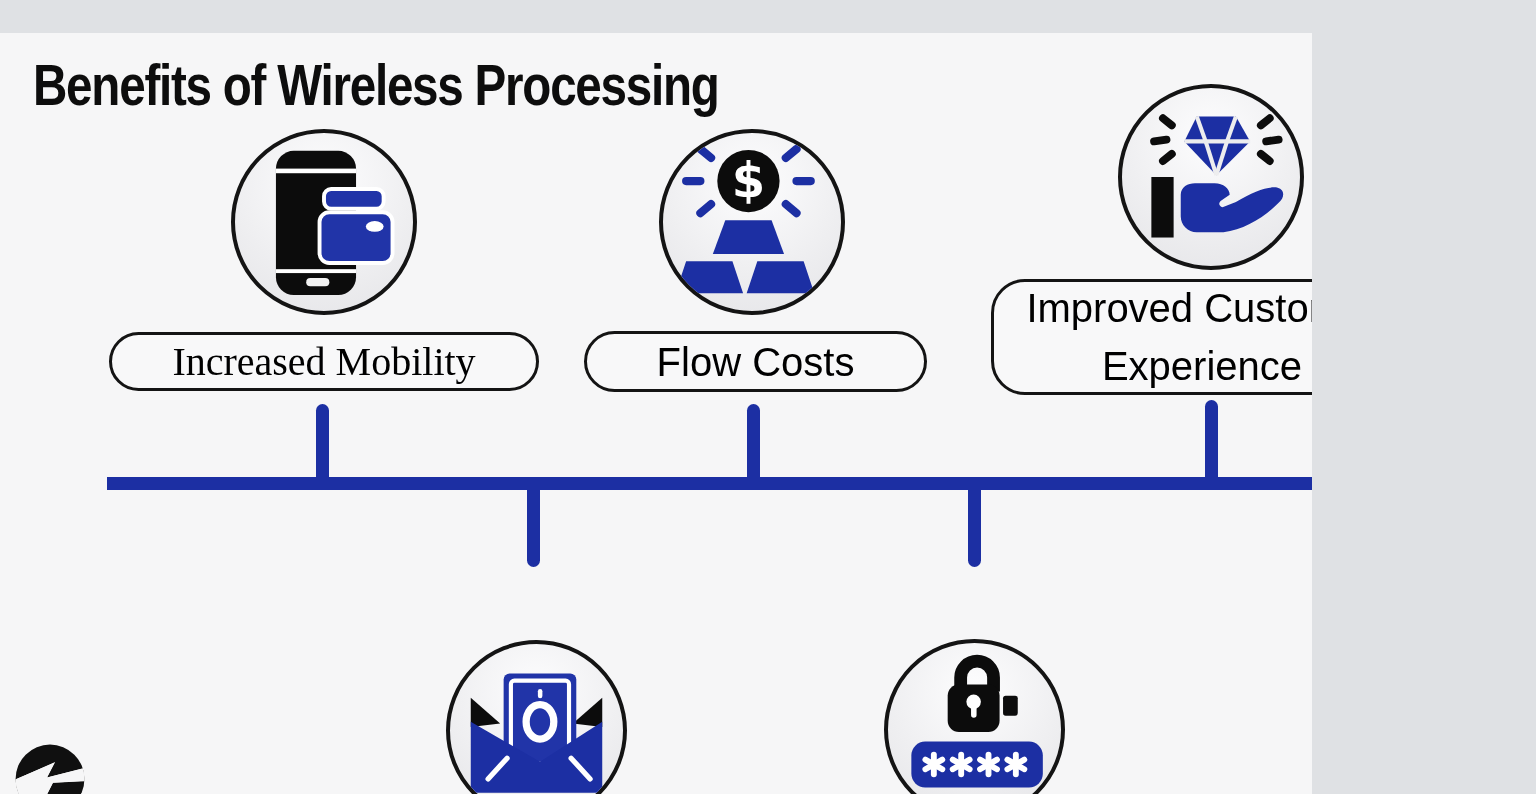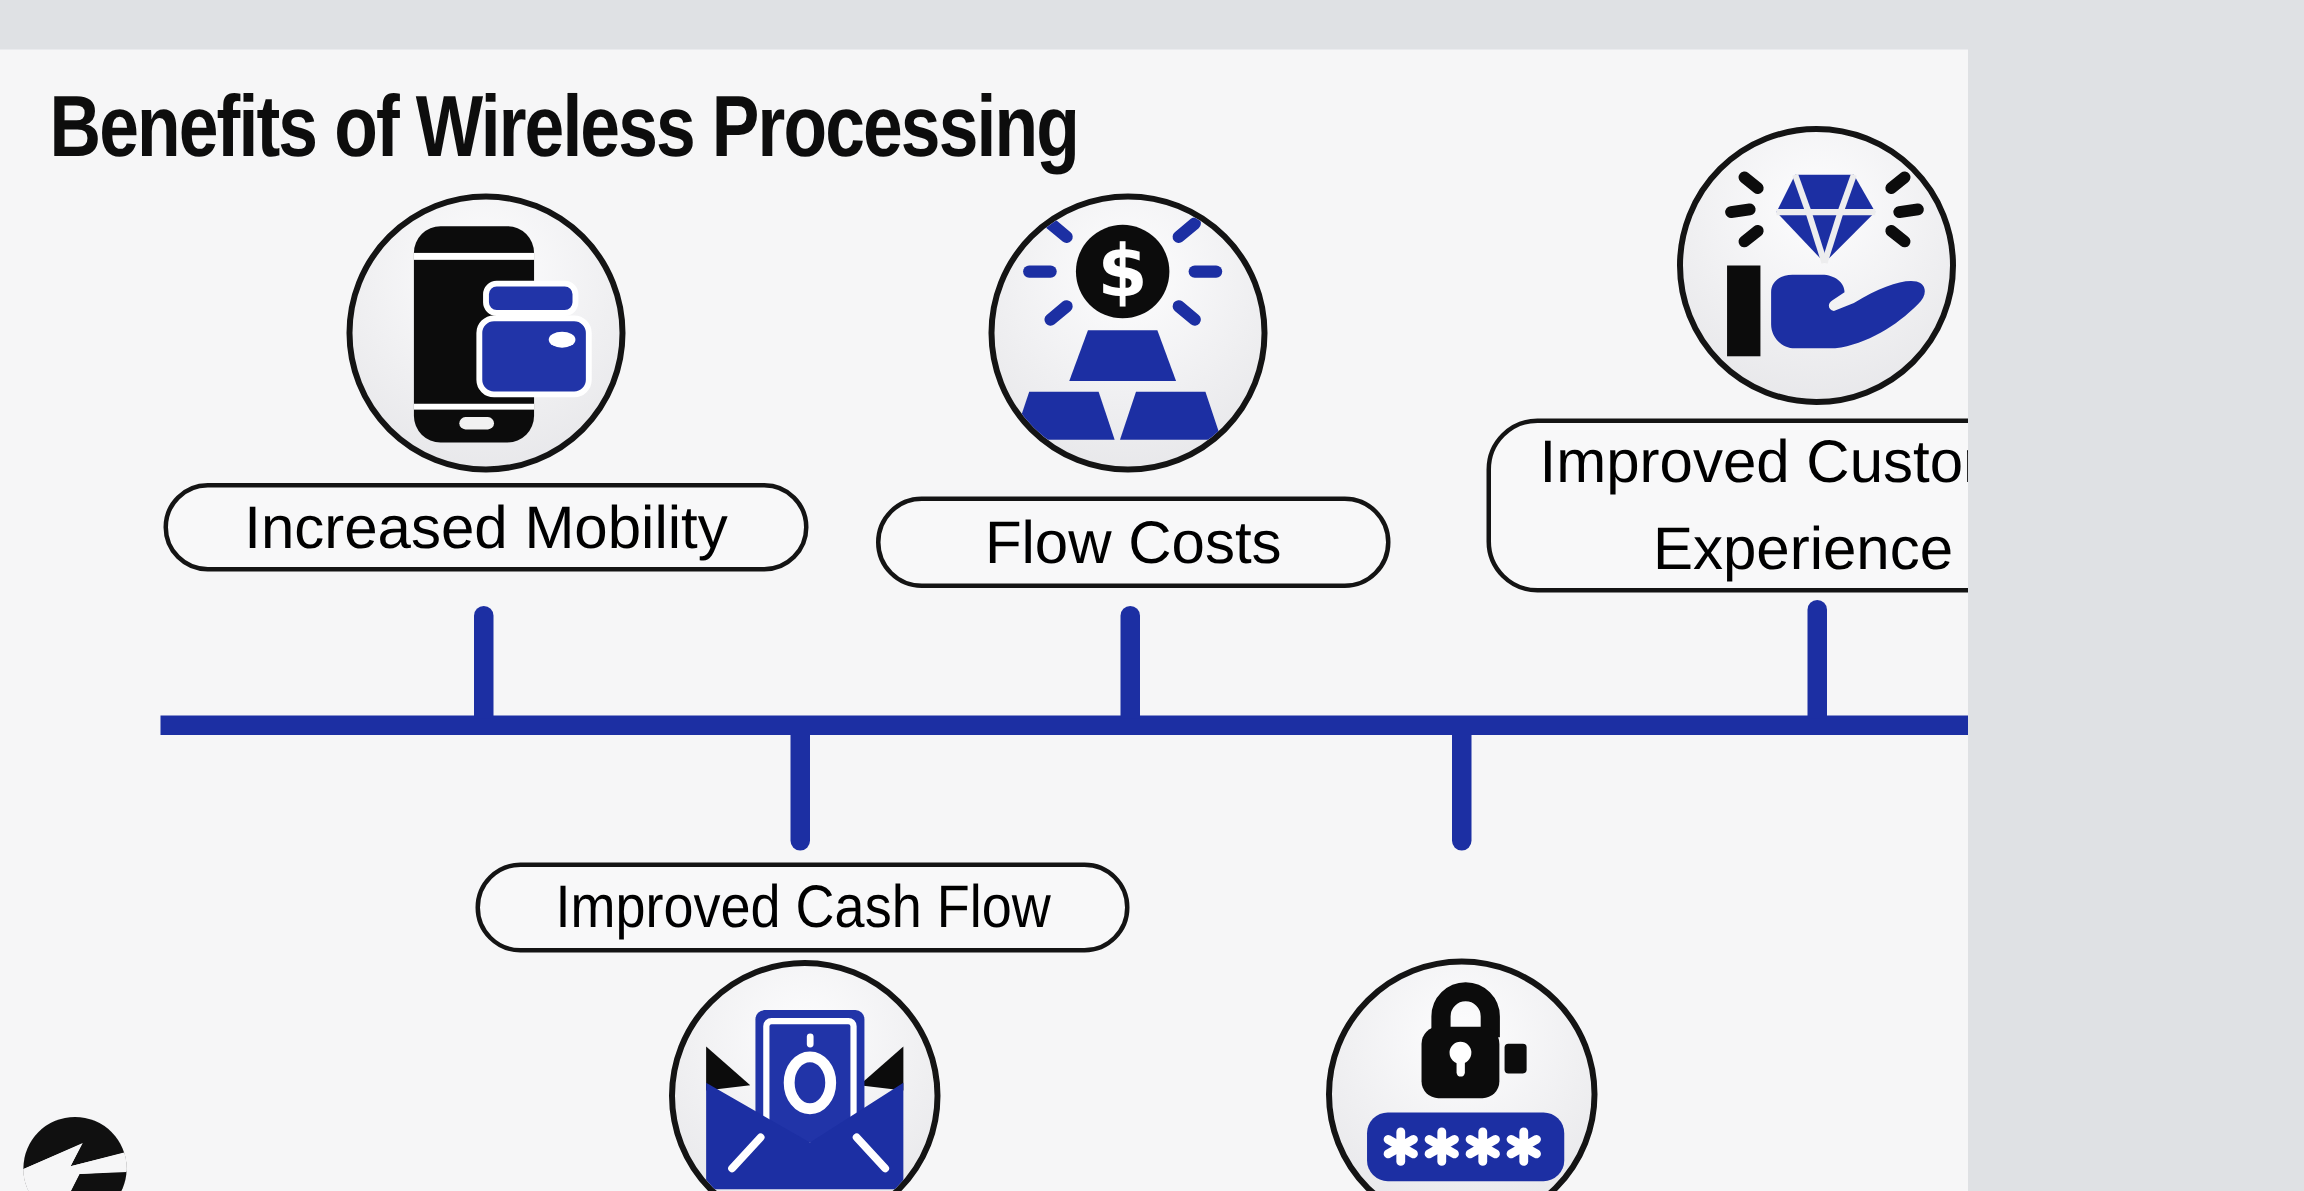--- a/index.html
+++ b/index.html
@@ -27,21 +27,21 @@
   #circle-cashflow {left:446px; top:607px; width:181px; height:181px;}
   #circle-security {left:884px; top:606px; width:181px; height:181px;}
   
   .pill{
     position:absolute; box-sizing:border-box;
     border:3px solid #141414; border-radius:40px; background:#f8f8f9;
     display:flex; align-items:center; justify-content:center; text-align:center;
     font-size:40px; color:#000000; line-height:1.3;
   }
   .pill .condensed{transform:scaleX(.9); transform-origin:center; white-space:nowrap;}
-  #pill-mobility {left:109px; top:289px; width:430px; height:59px;}
+  #pill-mobility {left:109px; top:299px; width:430px; height:59px;font-family:Liberation Serif, serif;}
   #pill-costs    {left:584px; top:298px; width:343px; height:61px;}
   #pill-customer {left:991px; top:246px; width:422px; height:116px; border-radius:34px; padding:0 18px; line-height:1.45;}
   #pill-cashflow {left:317px; top:542px; width:436px; height:60px;}
   #pill-security {left:768px; top:542px; width:424px; height:60px;}
   
   .tl-line{
     position:absolute; left:107px; top:444px; width:1322px; height:13px;
     background:#1c2fa3;
   }
   .tick{position:absolute; width:13px; background:#1c2fa3;}
@@ -176,23 +176,20 @@
 
   <div class="pill" id="pill-mobility">
     <span>Increased Mobility</span>
   </div>
   <div class="pill" id="pill-costs">
     <span>Flow Costs</span>
   </div>
   <div class="pill" id="pill-customer">
     <span>Improved Customer Experience</span>
   </div>
-  <div class="pill" id="pill-cashflow">
-    <span class="condensed">Improved Cash Flow</span>
-  </div>
 
   <div class="tl-line"></div>
   <div class="tick up" id="tick-mobility"></div>
   <div class="tick up" id="tick-costs"></div>
   <div class="tick up" id="tick-customer"></div>
   <div class="tick down" id="tick-cashflow"></div>
   <div class="tick down" id="tick-security"></div>
 
   <div class="logo">
     <svg viewBox="0 0 100 100">

